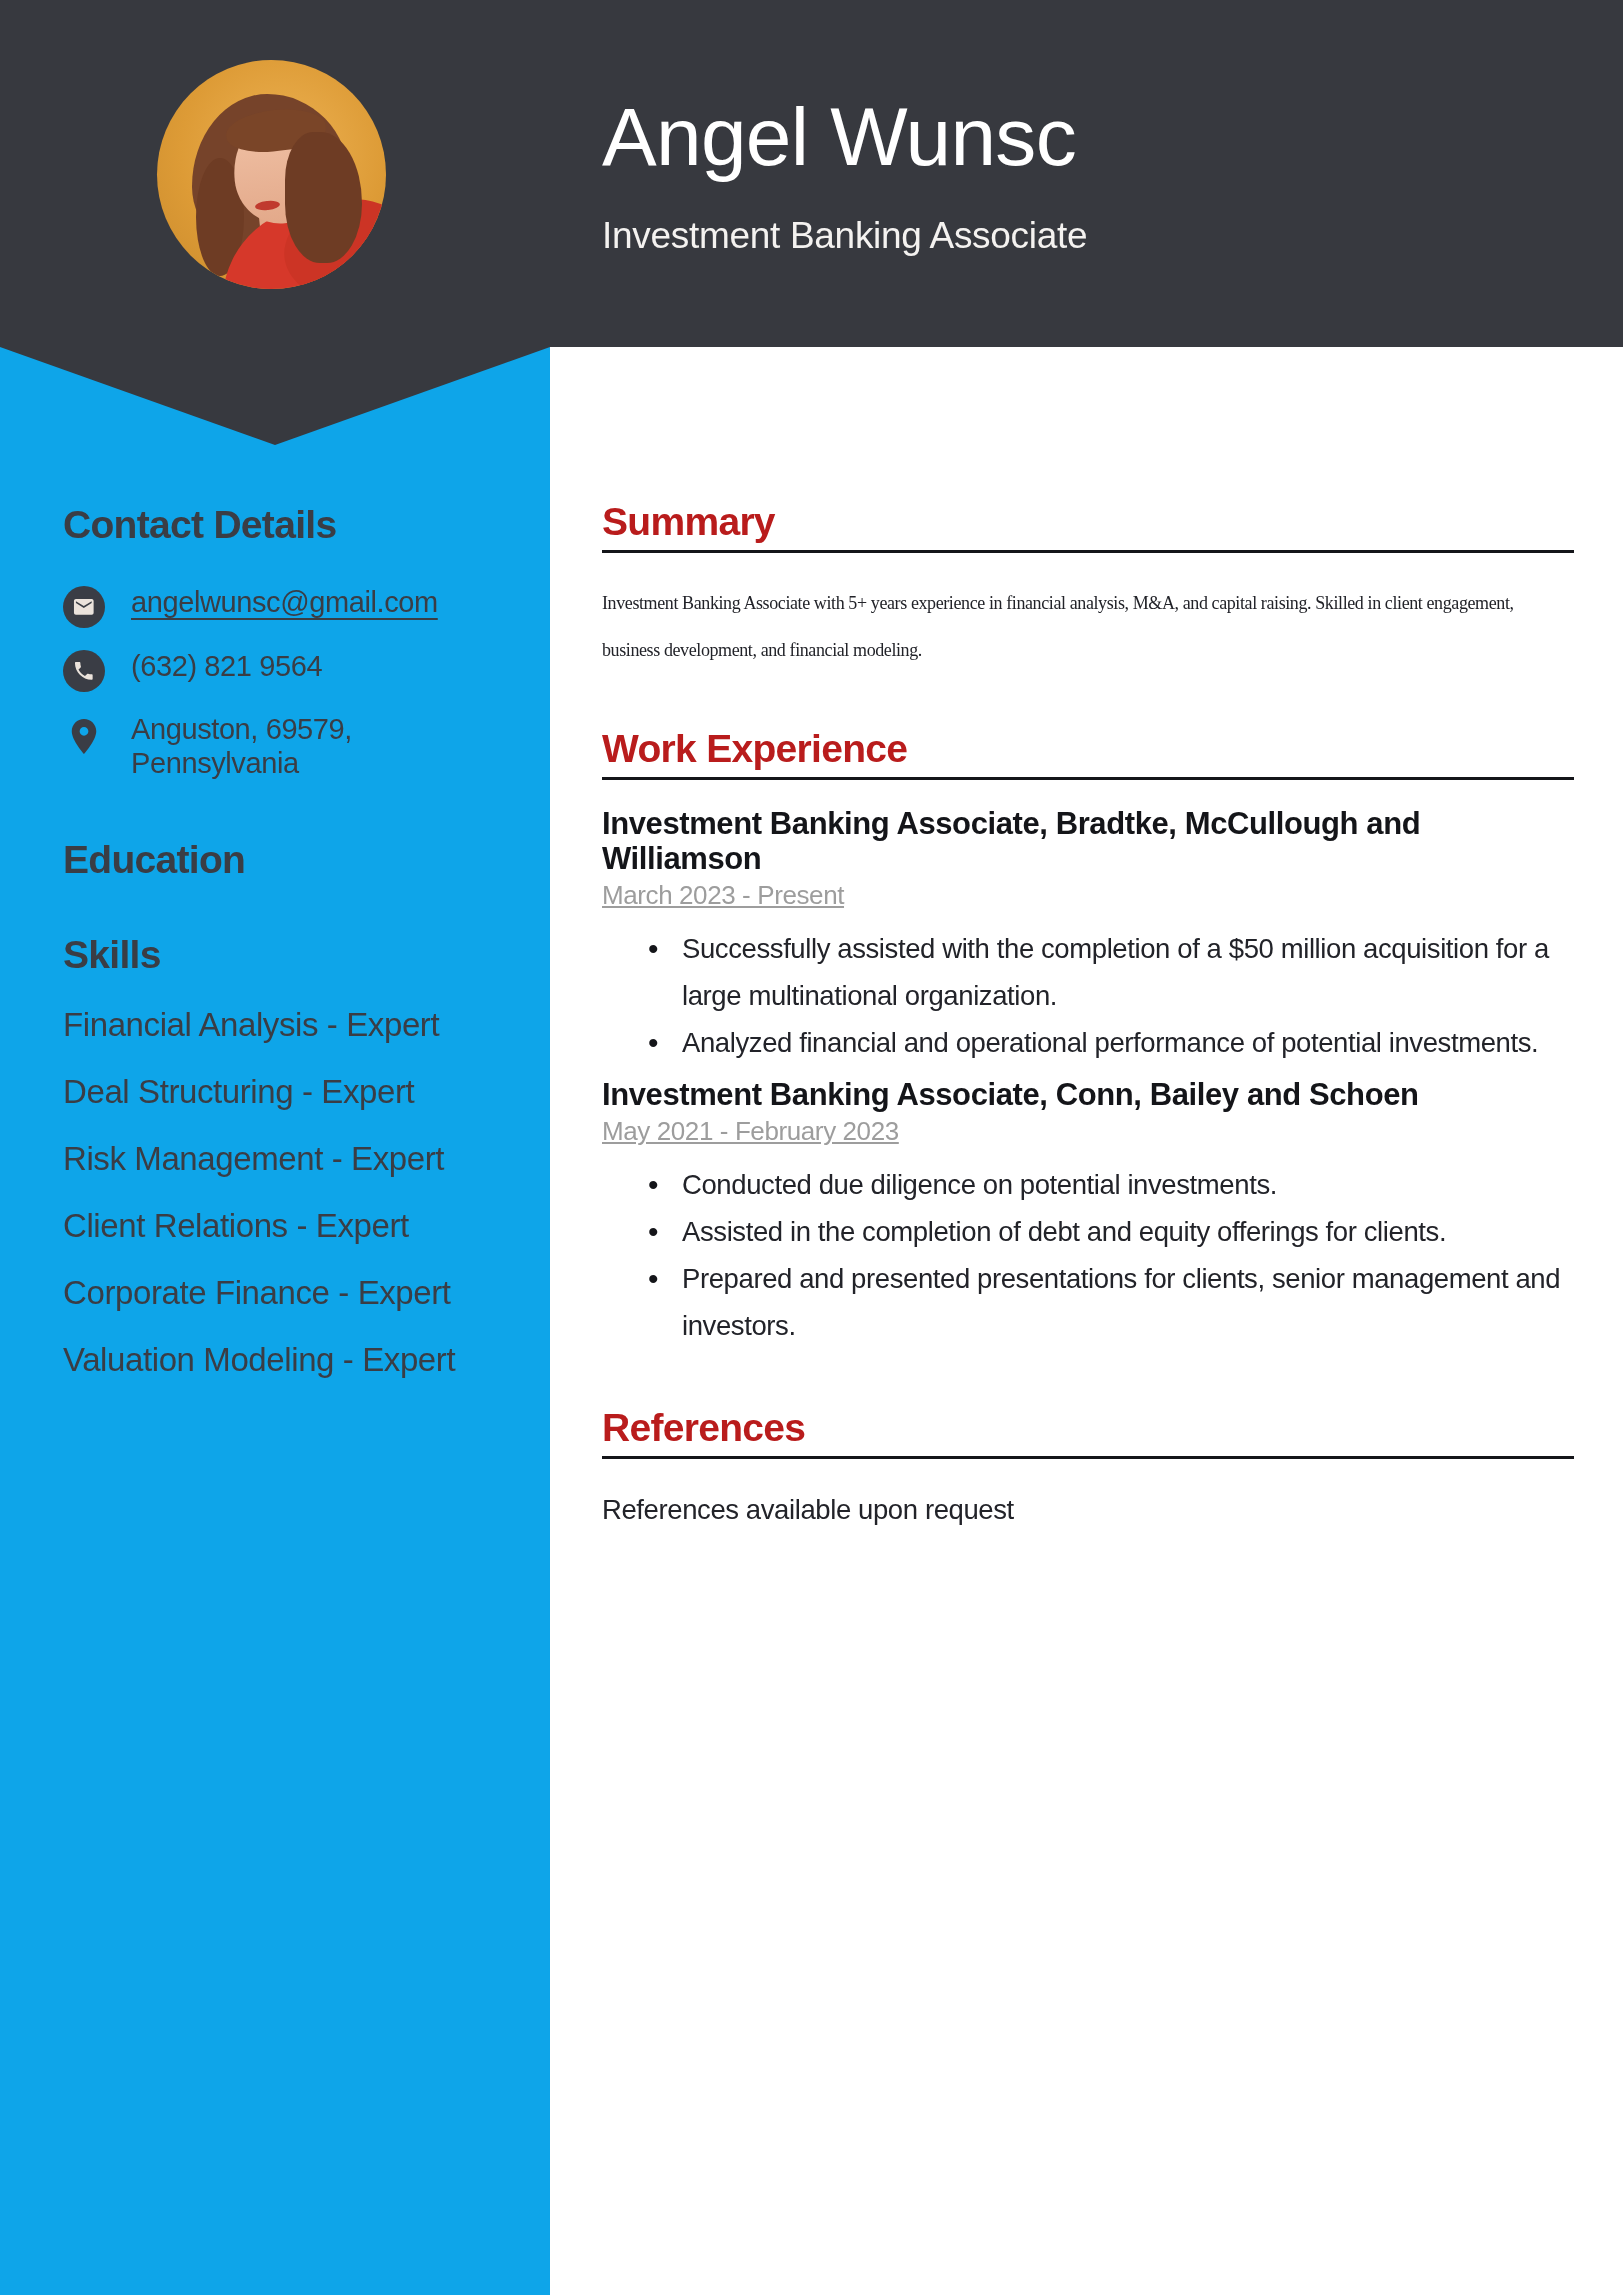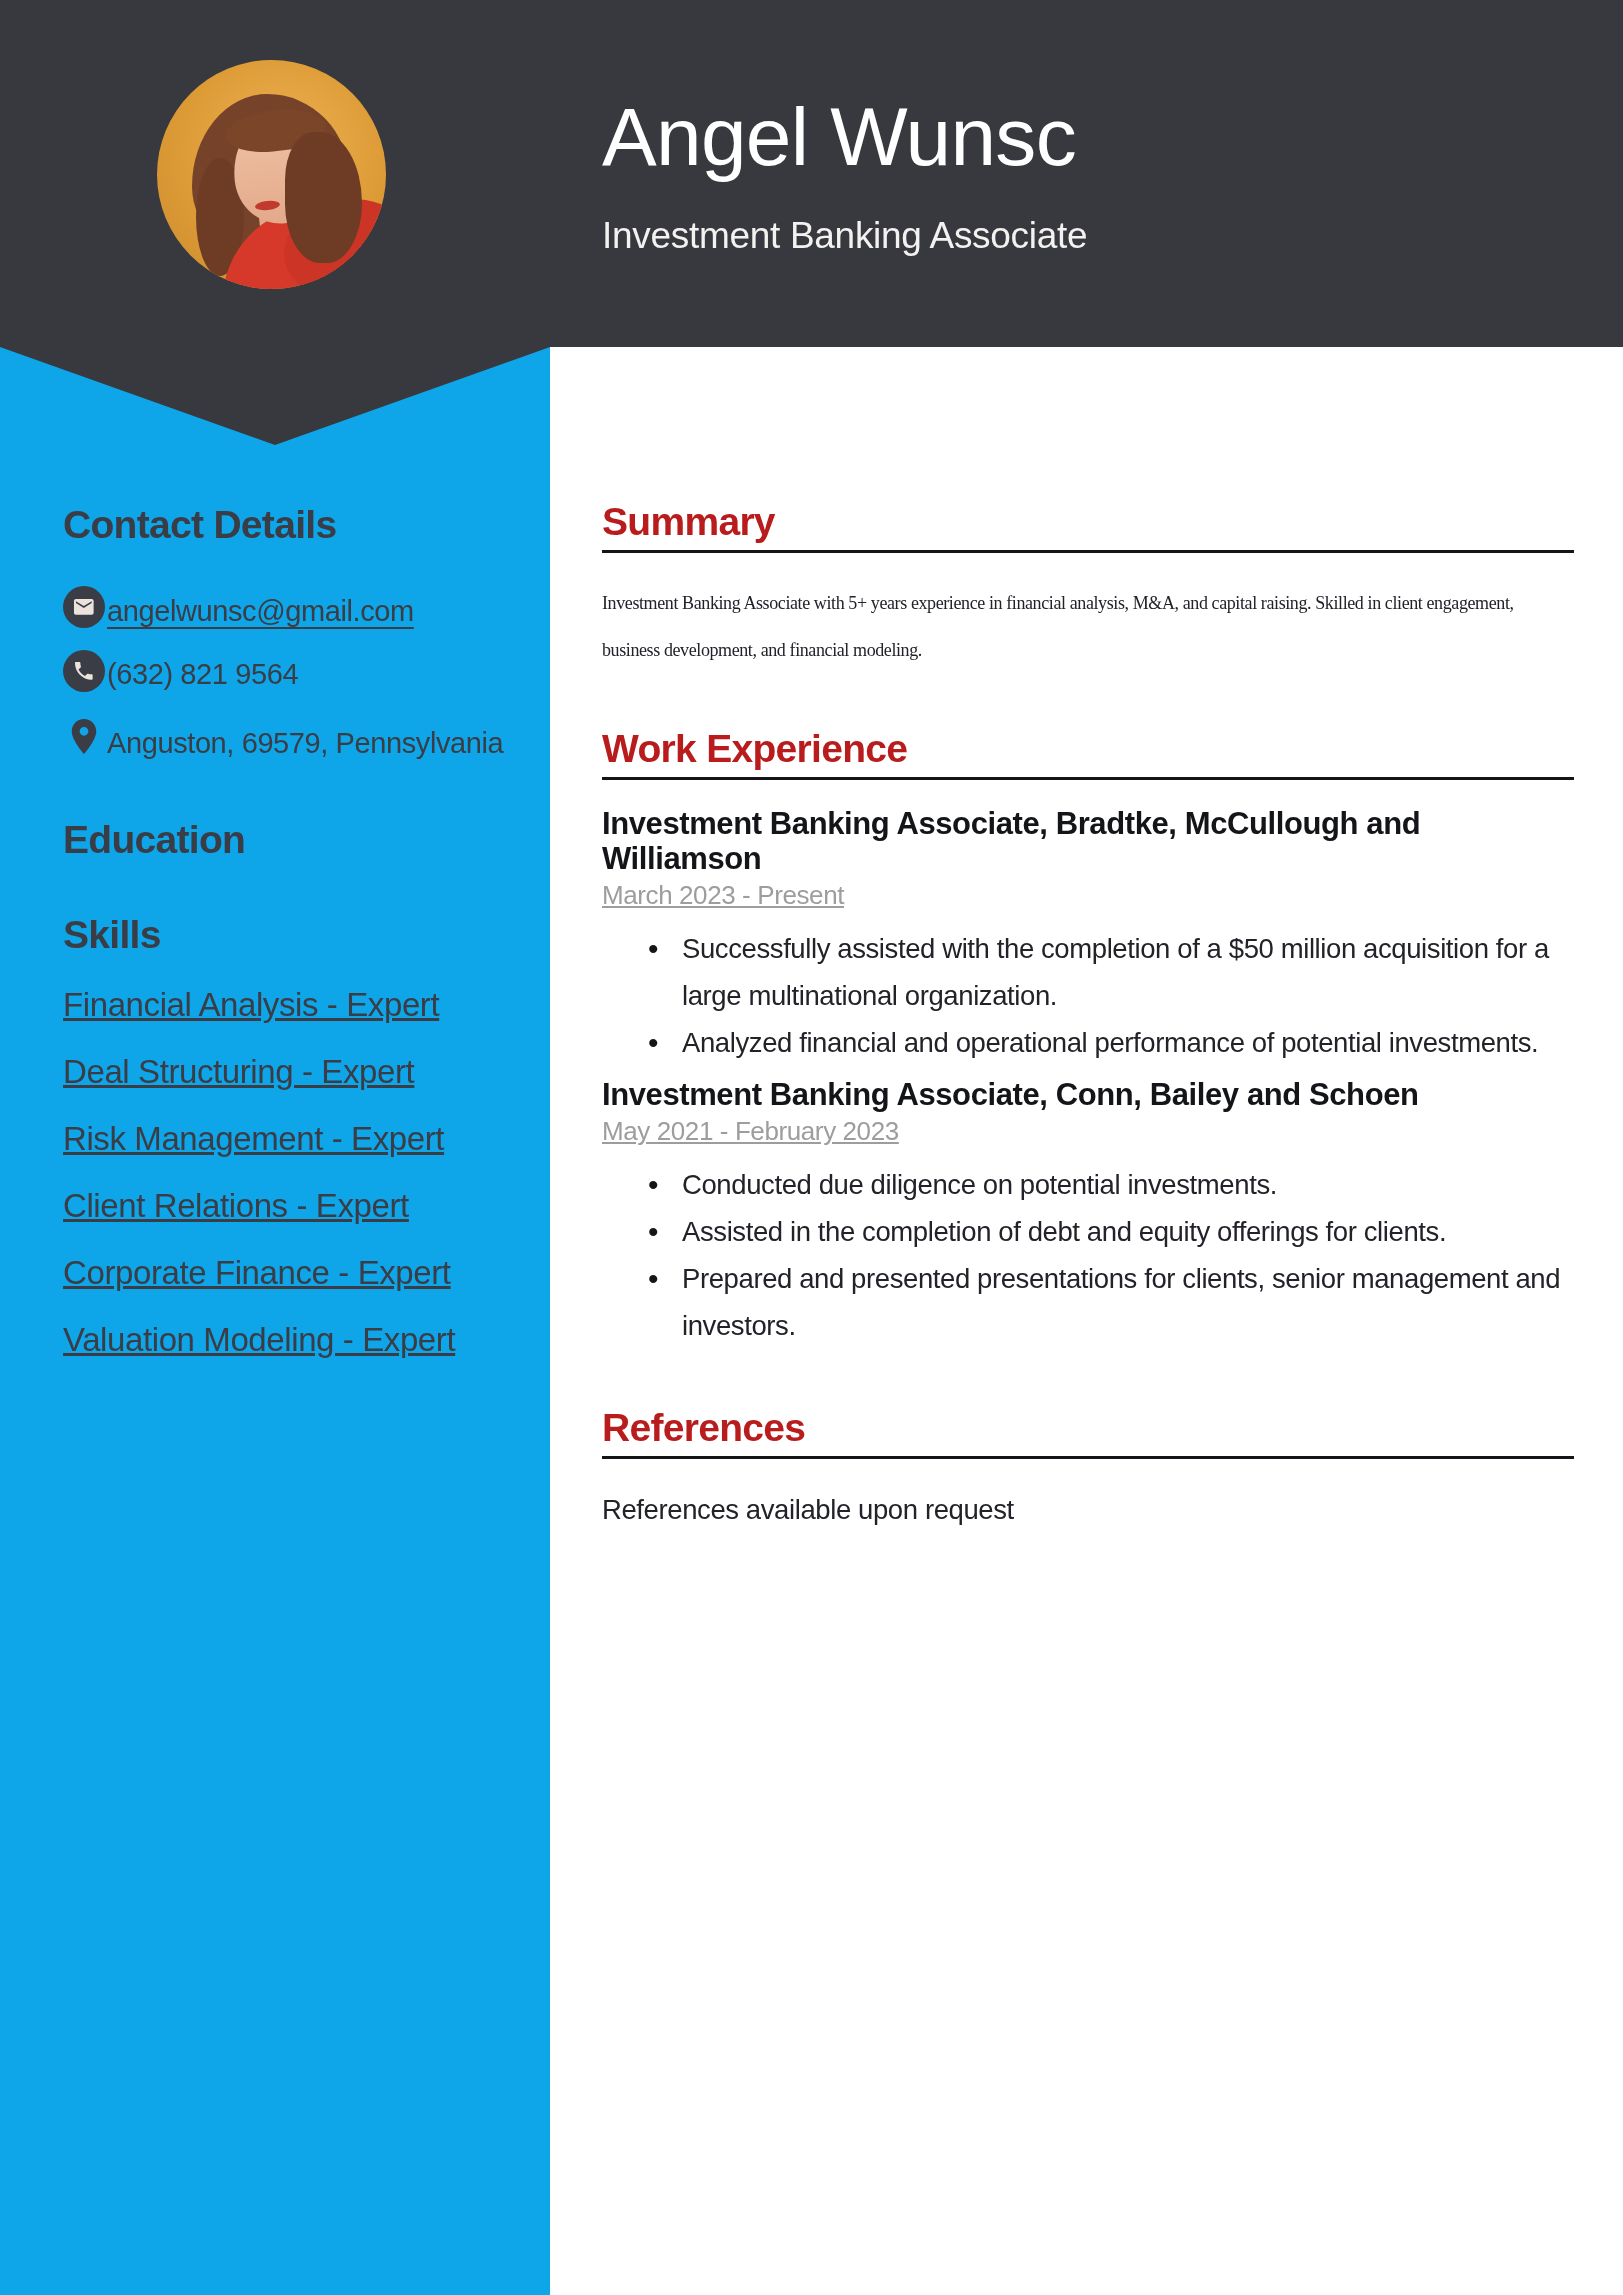--- a/index.html
+++ b/index.html
@@ -19,21 +19,21 @@
     background:#0ea5e9;
     z-index:1;
   }
   .sidebar-content { padding:504px 37px 0 63px; box-sizing:border-box; }
   .side-heading {
     font-size:39px; font-weight:700; color:#3A3D45;
     line-height:41px; margin:0; letter-spacing:-0.7px;
   }
 
   .contact-list { margin-top:41px; }
-  .contact-row { display:flex; align-items:flex-end; gap:2px; margin-bottom:21.6px; }
+  .contact-row { display:flex; align-items:flex-start; gap:26px; margin-bottom:21.6px; }
   .icon-circle {
     width:42px; height:42px; border-radius:50%;
     background:#3A3D45; flex:0 0 42px;
     display:flex; align-items:center; justify-content:center;
   }
   .icon-circle svg { width:23.6px; height:23.6px; fill:#EBE3DC; }
   .pin-holder { width:42px; height:47px; flex:0 0 42px; display:flex; align-items:center; justify-content:center; }
   .pin-holder svg { width:47px; height:47px; fill:#3A3D45; }
   .contact-text { font-size:29px; color:#3A3D45; line-height:1.15; }
   .contact-text.link { text-decoration:underline; text-decoration-thickness:2px; text-underline-offset:5.9px; }
@@ -41,21 +41,21 @@
   .edu-heading { margin-top:59px; }
   .edu-entry { position:relative; padding-left:41px; margin-top:33px; }
   .edu-dot { position:absolute; left:0; top:8.5px; width:15.7px; height:15.7px; border-radius:50%; background:#3A3D45; }
   .edu-vline { position:absolute; left:5.2px; top:35px; width:3.3px; height:133px; background:#3A3D45; }
   .edu-degree { font-size:31px; font-weight:700; color:#3A3D45; line-height:35px; }
   .edu-school { font-size:31px; color:#3A3D45; line-height:47px; margin-top:8.5px; max-width:275px; }
   .edu-years  { font-size:31px; color:#3A3D45; line-height:47px; }
 
   .skills-heading { margin-top:54px; }
   .skills-list { list-style:none; margin:33px 0 0 0; padding:0; }
-  .skills-list li { font-size:33px; color:#3A3D45; line-height:34px; margin-bottom:33px;text-decoration:underline; }
+  .skills-list li { font-size:33px; color:#3A3D45; line-height:34px; margin-bottom:33px; }
 
   
   .header-band {
     position:absolute; left:0; top:0; width:1623px; height:347px;
     background:#37393F; z-index:2;
   }
   .header-chevron {
     position:absolute; left:0; top:347px; width:550px; height:98px;
     background:#37393F; z-index:2;
     clip-path:polygon(0 0, 100% 0, 50% 100%);

